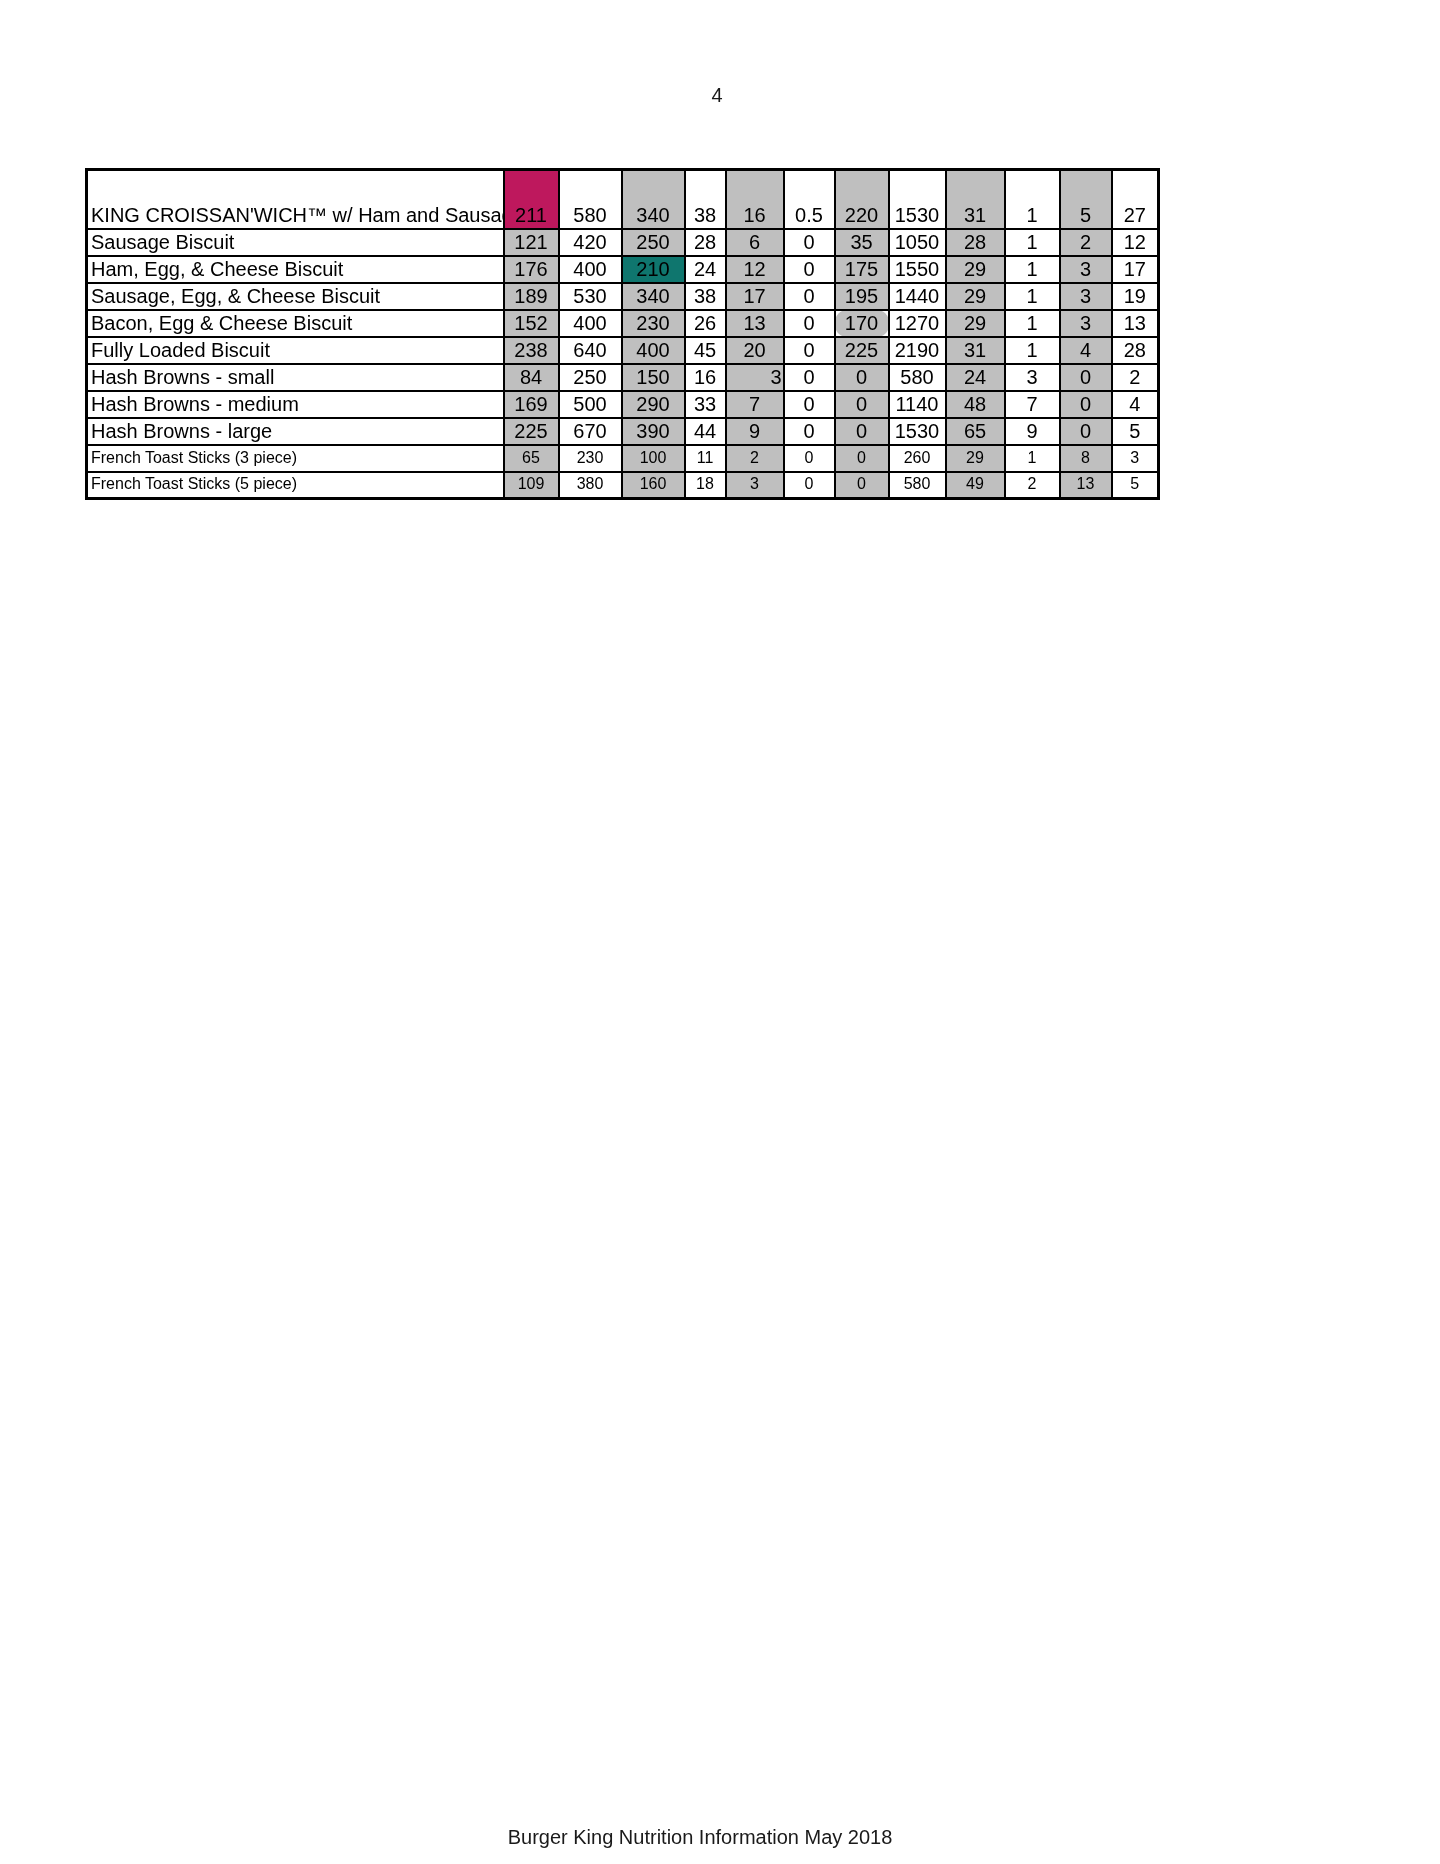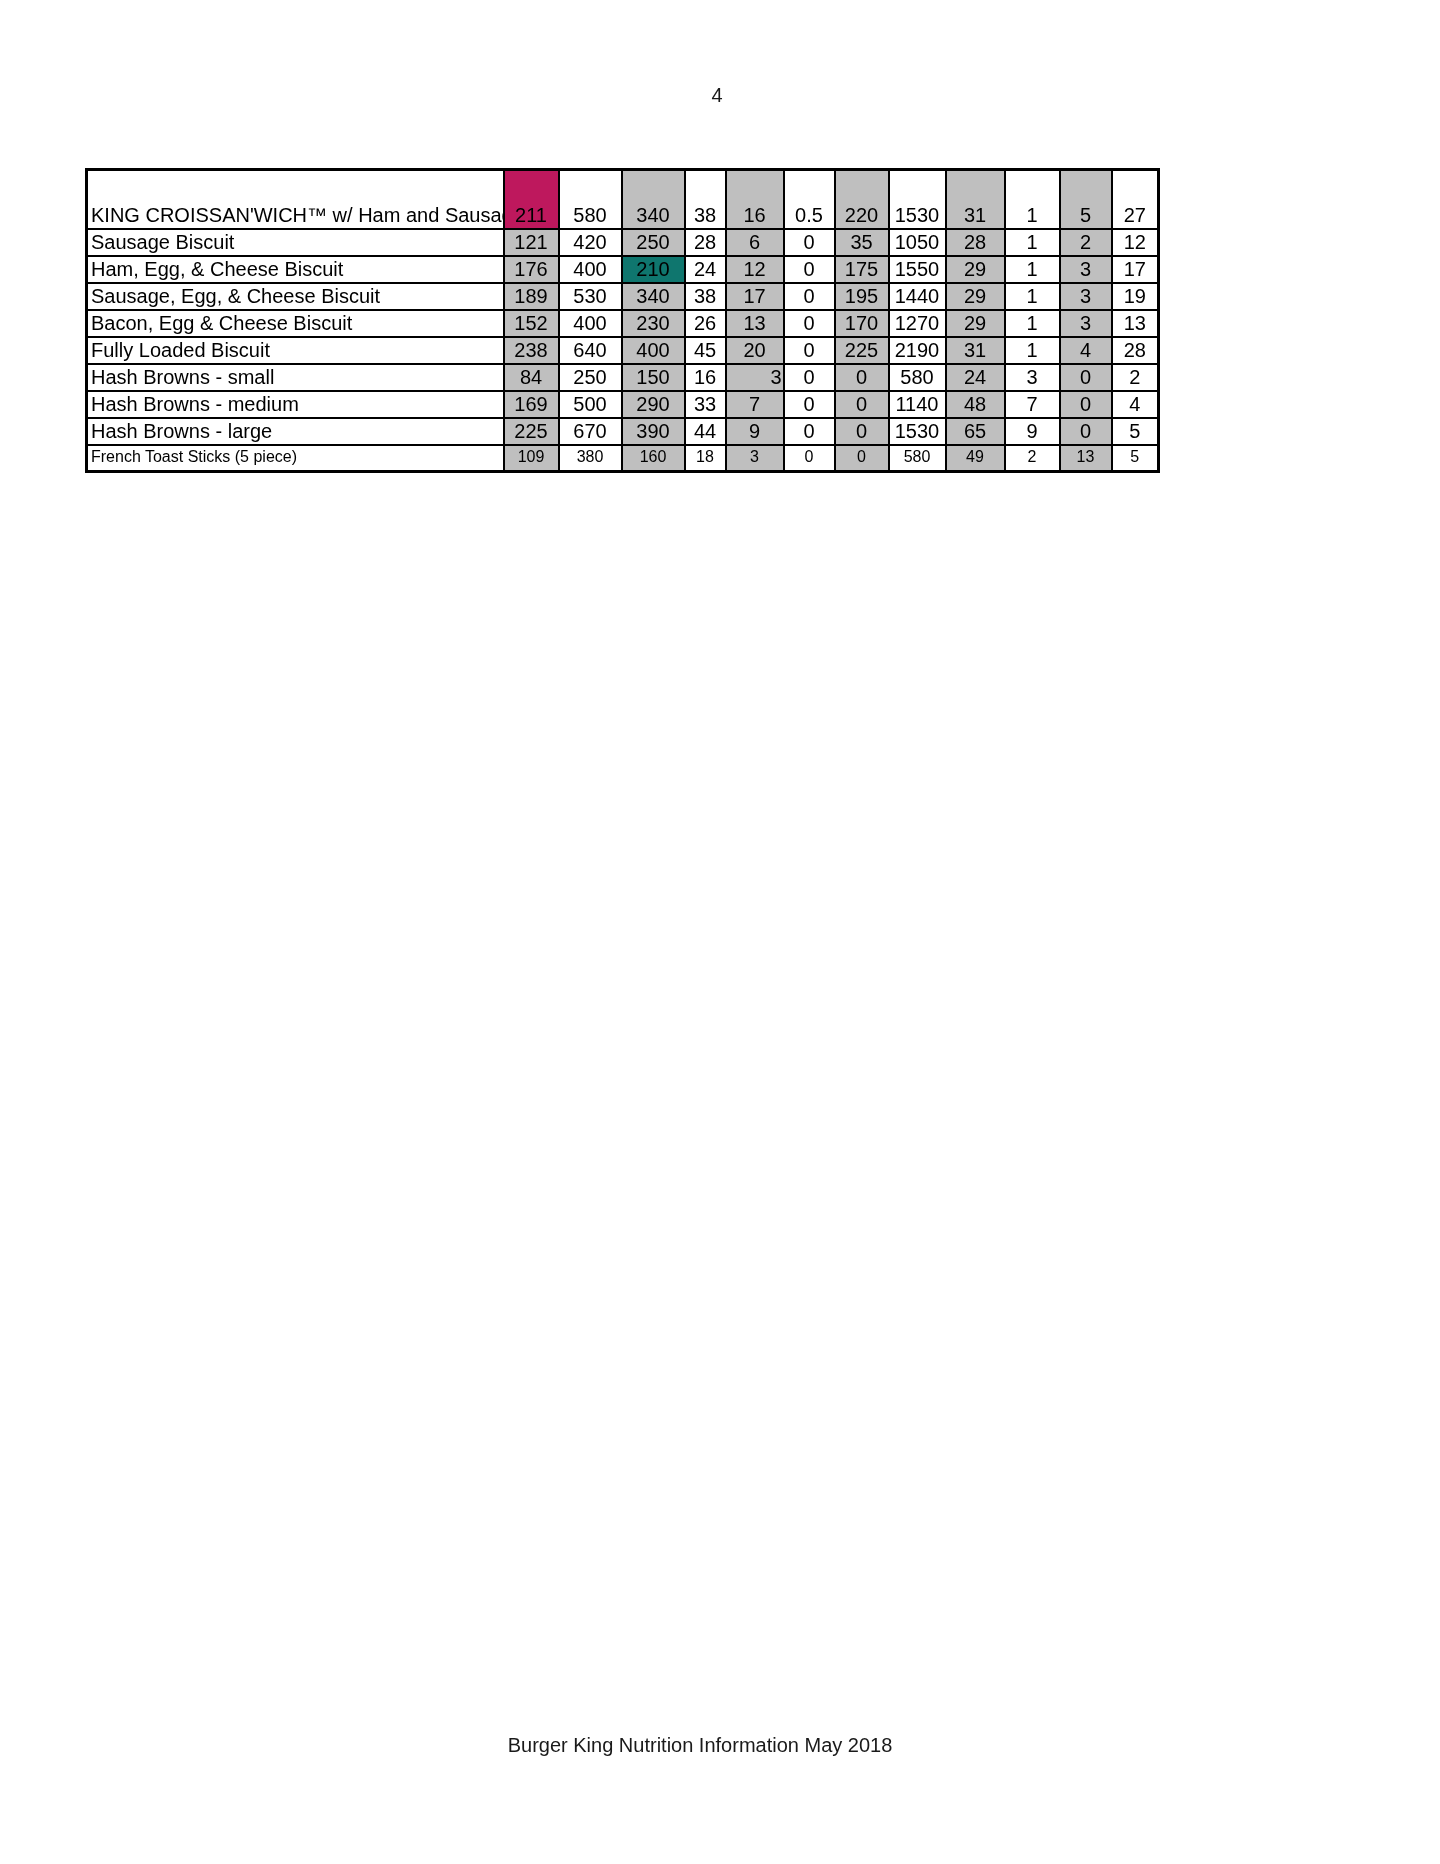--- a/index.html
+++ b/index.html
@@ -47,21 +47,21 @@
   table.nutrition-table tr.tall { height: 59px; }
   table.nutrition-table tr.small td { font-size: 16px; padding-bottom: 4px; }
   td.name-cell {
     text-align: left;
     padding-left: 3px !important;
     padding-right: 2px;
   }
   td.num-cell { text-align: center; }
   .footer-text {
     position: absolute;
-    top: 1734px;
+    top: 1826px;
     left: 0;
     width: 1400px;
     text-align: center;
     font-size: 20px;
     color: #1a1a1a;
   }
 </style>
 </head>
 <body>
 
@@ -147,21 +147,21 @@
           <td class="num-cell">19</td>
         </tr>
         <tr>
           <td class="name-cell">Bacon, Egg &amp; Cheese Biscuit</td>
           <td class="num-cell" style="background: rgb(191, 191, 191);">152</td>
           <td class="num-cell">400</td>
           <td class="num-cell" style="background: rgb(191, 191, 191);">230</td>
           <td class="num-cell">26</td>
           <td class="num-cell" style="background: rgb(191, 191, 191);">13</td>
           <td class="num-cell">0</td>
-          <td class="num-cell" style="background: rgb(191, 191, 191);">170</td>
+          <td class="num-cell" style="background: rgb(191, 191, 191); border-radius: 12px;">170</td>
           <td class="num-cell">1270</td>
           <td class="num-cell" style="background: rgb(191, 191, 191);">29</td>
           <td class="num-cell">1</td>
           <td class="num-cell" style="background: rgb(191, 191, 191);">3</td>
           <td class="num-cell">13</td>
         </tr>
         <tr>
           <td class="name-cell">Fully Loaded Biscuit</td>
           <td class="num-cell" style="background: rgb(191, 191, 191);">238</td>
           <td class="num-cell">640</td>
@@ -215,20 +215,35 @@
           <td class="num-cell" style="background: rgb(191, 191, 191);">9</td>
           <td class="num-cell">0</td>
           <td class="num-cell" style="background: rgb(191, 191, 191);">0</td>
           <td class="num-cell">1530</td>
           <td class="num-cell" style="background: rgb(191, 191, 191);">65</td>
           <td class="num-cell">9</td>
           <td class="num-cell" style="background: rgb(191, 191, 191);">0</td>
           <td class="num-cell">5</td>
         </tr>
         <tr class="small">
+          <td class="name-cell">French Toast Sticks (3 piece)</td>
+          <td class="num-cell" style="background: rgb(191, 191, 191);">65</td>
+          <td class="num-cell">230</td>
+          <td class="num-cell" style="background: rgb(191, 191, 191);">100</td>
+          <td class="num-cell">11</td>
+          <td class="num-cell" style="background: rgb(191, 191, 191);">2</td>
+          <td class="num-cell">0</td>
+          <td class="num-cell" style="background: rgb(191, 191, 191);">0</td>
+          <td class="num-cell">260</td>
+          <td class="num-cell" style="background: rgb(191, 191, 191);">29</td>
+          <td class="num-cell">1</td>
+          <td class="num-cell" style="background: rgb(191, 191, 191);">8</td>
+          <td class="num-cell">3</td>
+        </tr>
+        <tr class="small">
           <td class="name-cell">French Toast Sticks (5 piece)</td>
           <td class="num-cell" style="background: rgb(191, 191, 191);">109</td>
           <td class="num-cell">380</td>
           <td class="num-cell" style="background: rgb(191, 191, 191);">160</td>
           <td class="num-cell">18</td>
           <td class="num-cell" style="background: rgb(191, 191, 191);">3</td>
           <td class="num-cell">0</td>
           <td class="num-cell" style="background: rgb(191, 191, 191);">0</td>
           <td class="num-cell">580</td>
           <td class="num-cell" style="background: rgb(191, 191, 191);">49</td>

